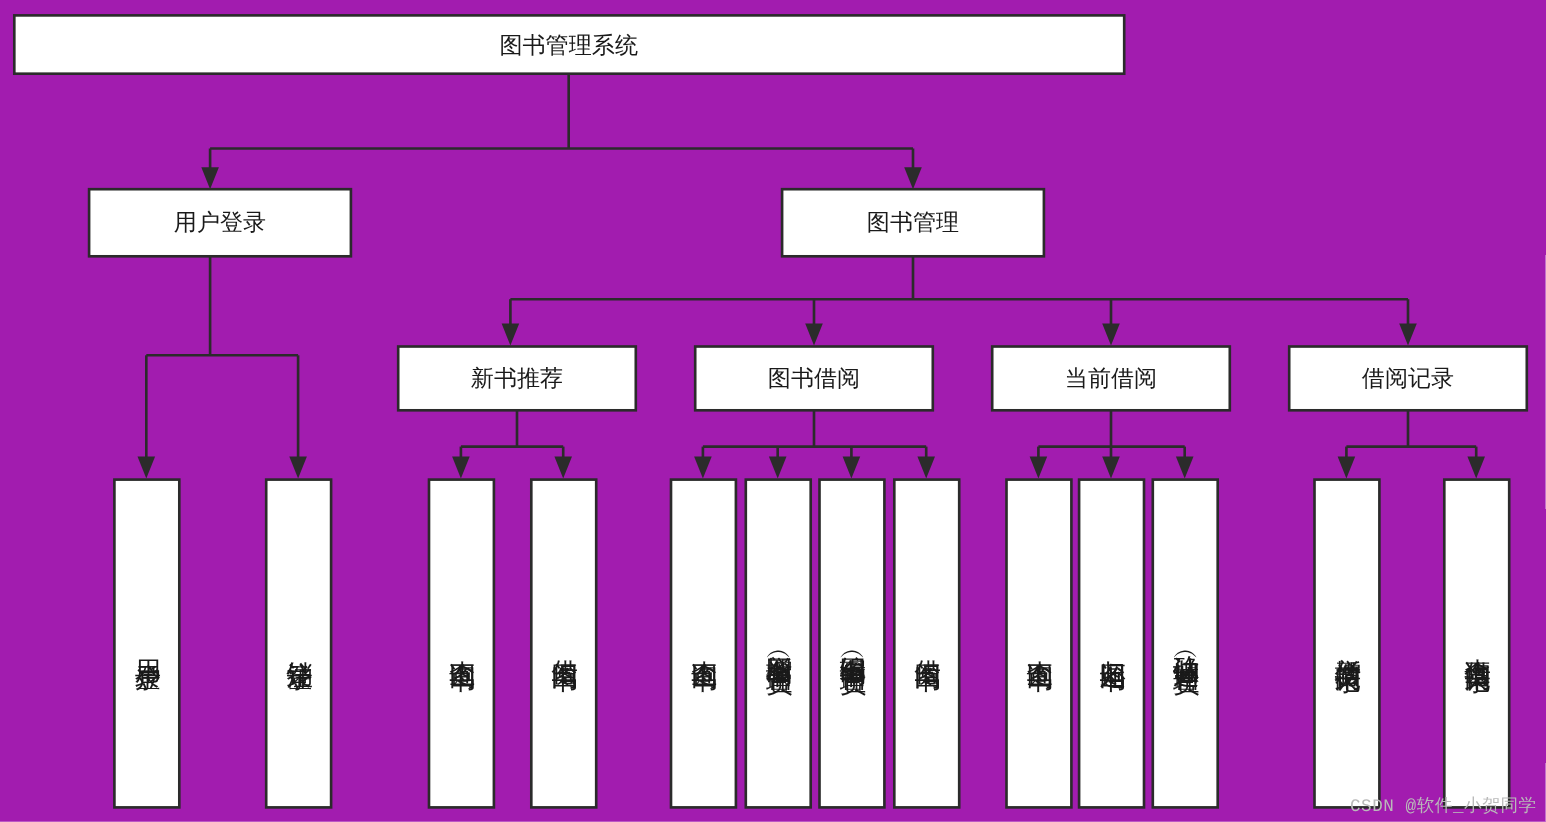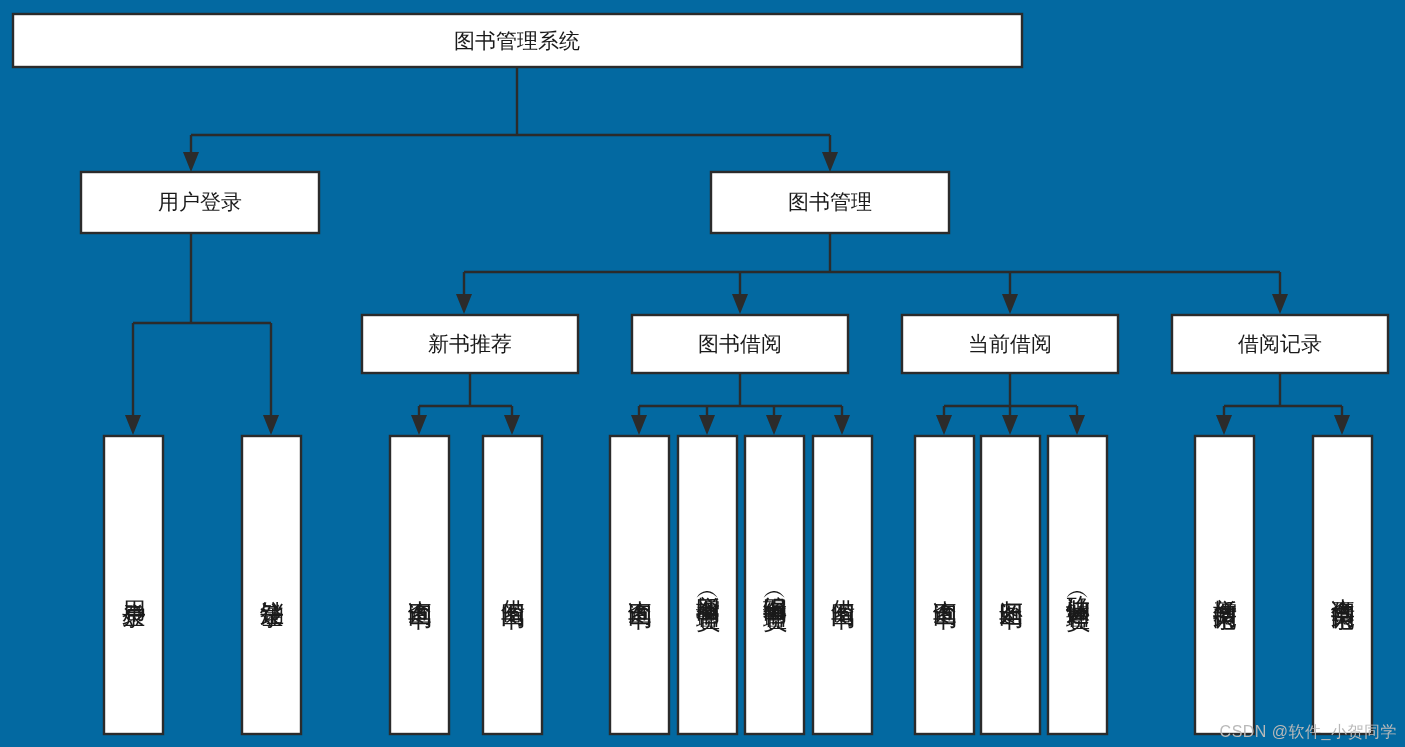--- a/index.html
+++ b/index.html
@@ -10,21 +10,21 @@
   body {
     width: 1405px;
     height: 747px;
     font-family: "DejaVu Sans", "Liberation Sans", sans-serif;
     overflow: hidden;
   }
   #diagram-root {
     position: relative;
     width: 1405px;
     height: 747px;
-    background: #0369a1;
+    background: #a21caf;
   }
   svg#flow-svg {
     position: absolute;
     left: 0;
     top: 0;
     width: 1405px;
     height: 747px;
     display: block;
   }
   .node-box {
@@ -54,21 +54,21 @@
     stroke-linecap: butt;
   }
   .edge-arrow {
     fill: #2b2b2b;
     stroke: none;
   }
   .watermark {
     position: absolute;
     right: 8px;
     bottom: 4px;
-    font-family: Liberation Sans, sans-serif;
+    font-family: Liberation Mono, monospace;
     font-size: 16px;
     color: #b9b9b9;
     letter-spacing: 0.5px;
     white-space: nowrap;
     user-select: none;
   }
 </style>
 </head>
 <body>
 

